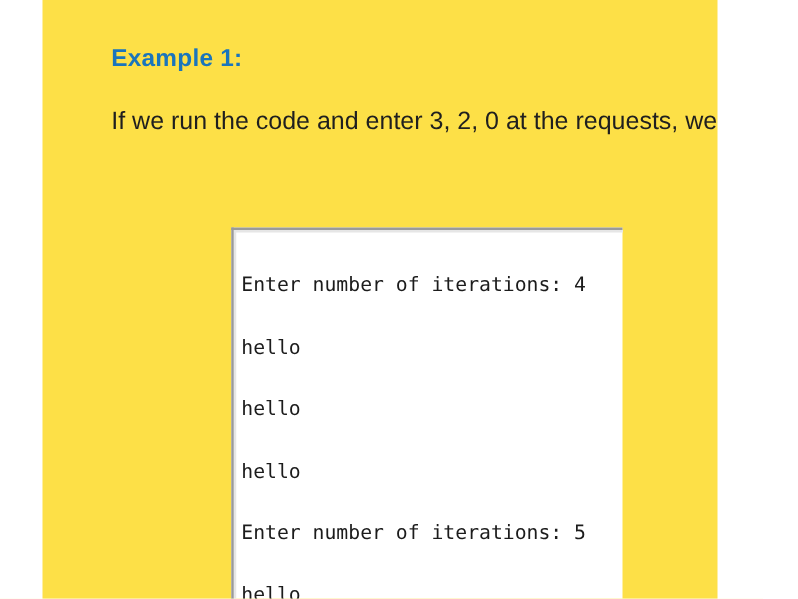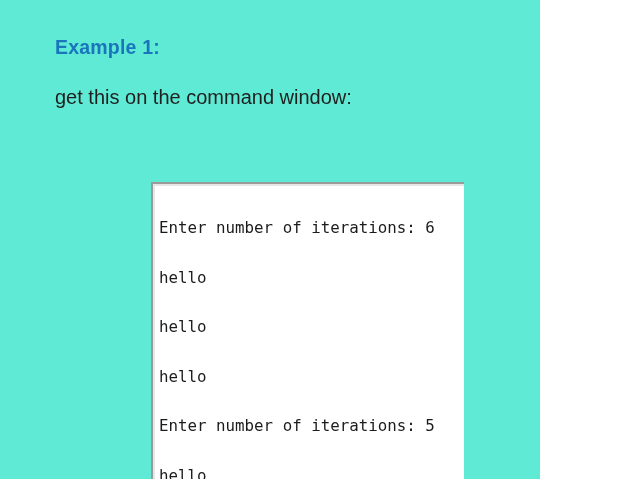--- a/index.html
+++ b/index.html
@@ -4,23 +4,24 @@
 <style>
   html, body {
     margin: 0;
     padding: 0;
     background: #ffffff;
   }
   .slide {
     position: relative;
     width: 540px;
     height: 479px;
-    background: #5eead4;
+    background: #fde047;
     overflow: hidden;
     font-family: "Liberation Sans", sans-serif;
+    margin-left: 34px;
   }
   .title {
     position: absolute;
     left: 55px;
     top: 36px;
     font-size: 19.5px;
     font-weight: bold;
     color: #1a75bc;
     letter-spacing: 0.2px;
   }
@@ -56,26 +57,26 @@
   }
 </style>
 </head>
 <body>
 
 <div class="slide">
 
   <div class="title">Example 1:</div>
 
   <div class="body-text">
-    <div>get this on the command window:</div>
+    <div>If we run the code and enter 3, 2, 0 at the requests, we</div>
   </div>
 
   <div class="console">
     <div class="console-output">
-      <div class="console-line">Enter number of iterations: 6</div>
+      <div class="console-line">Enter number of iterations: 4</div>
       <div class="console-line">hello</div>
       <div class="console-line">hello</div>
       <div class="console-line">hello</div>
       <div class="console-line">Enter number of iterations: 5</div>
       <div class="console-line">hello</div>
       
       
       
     </div>
   </div>

